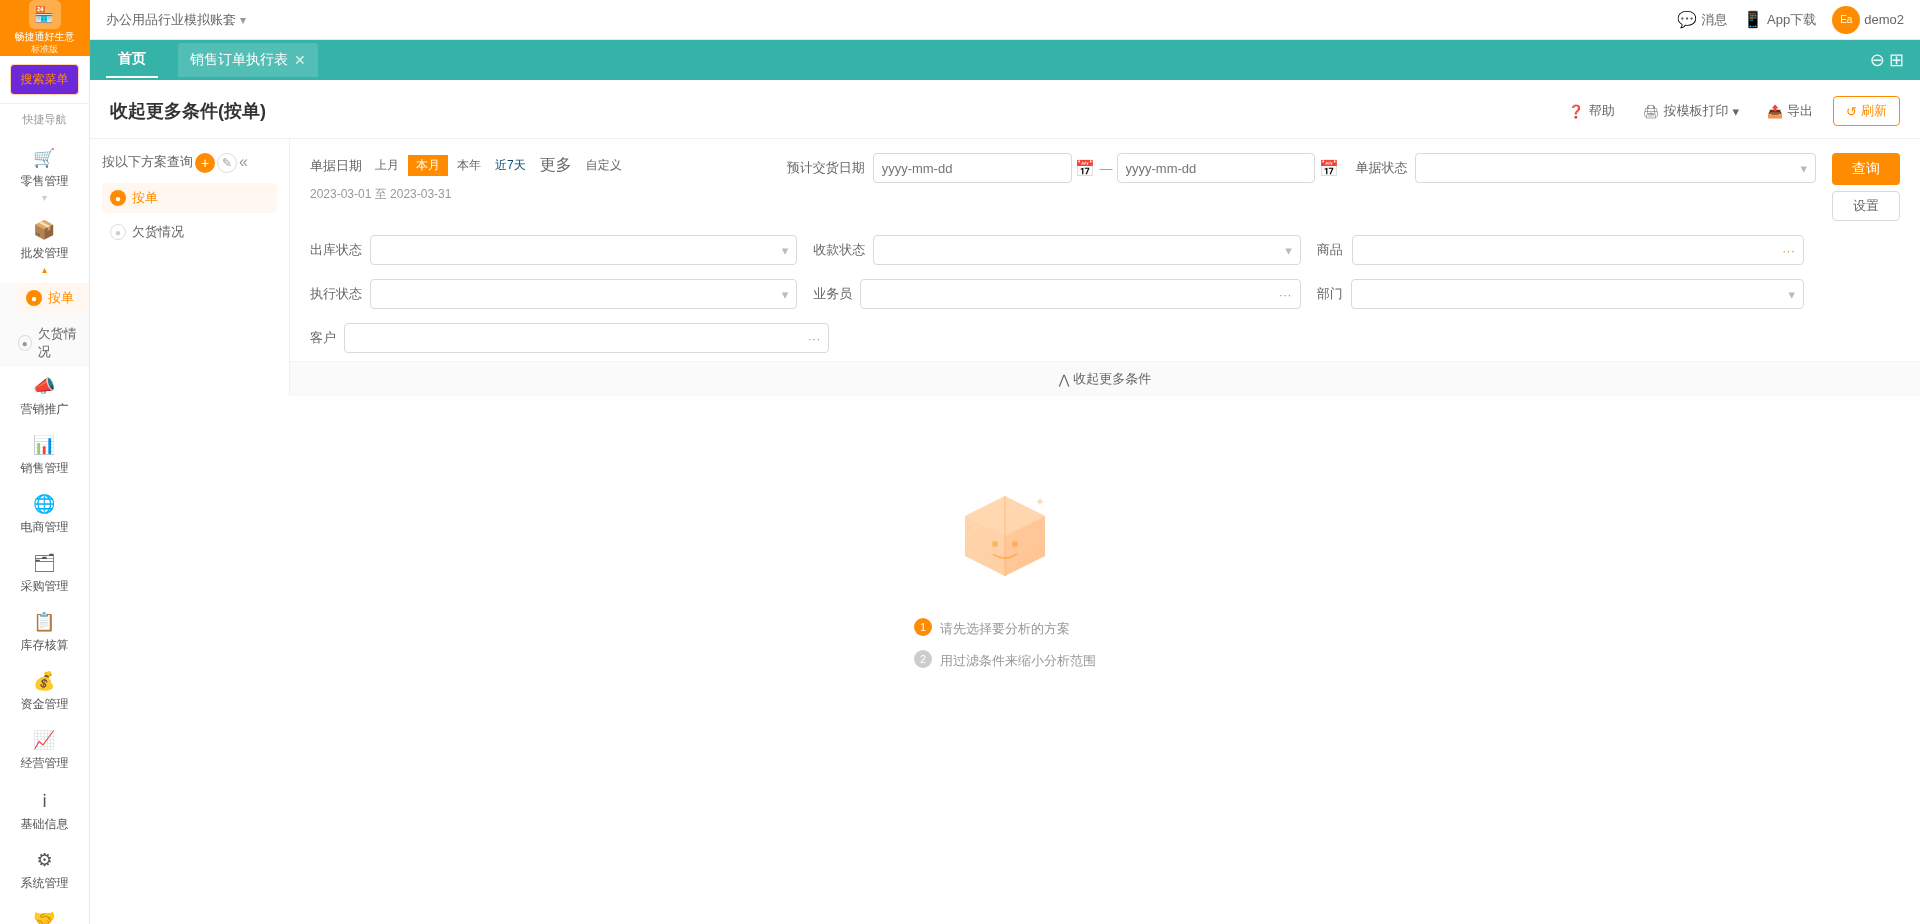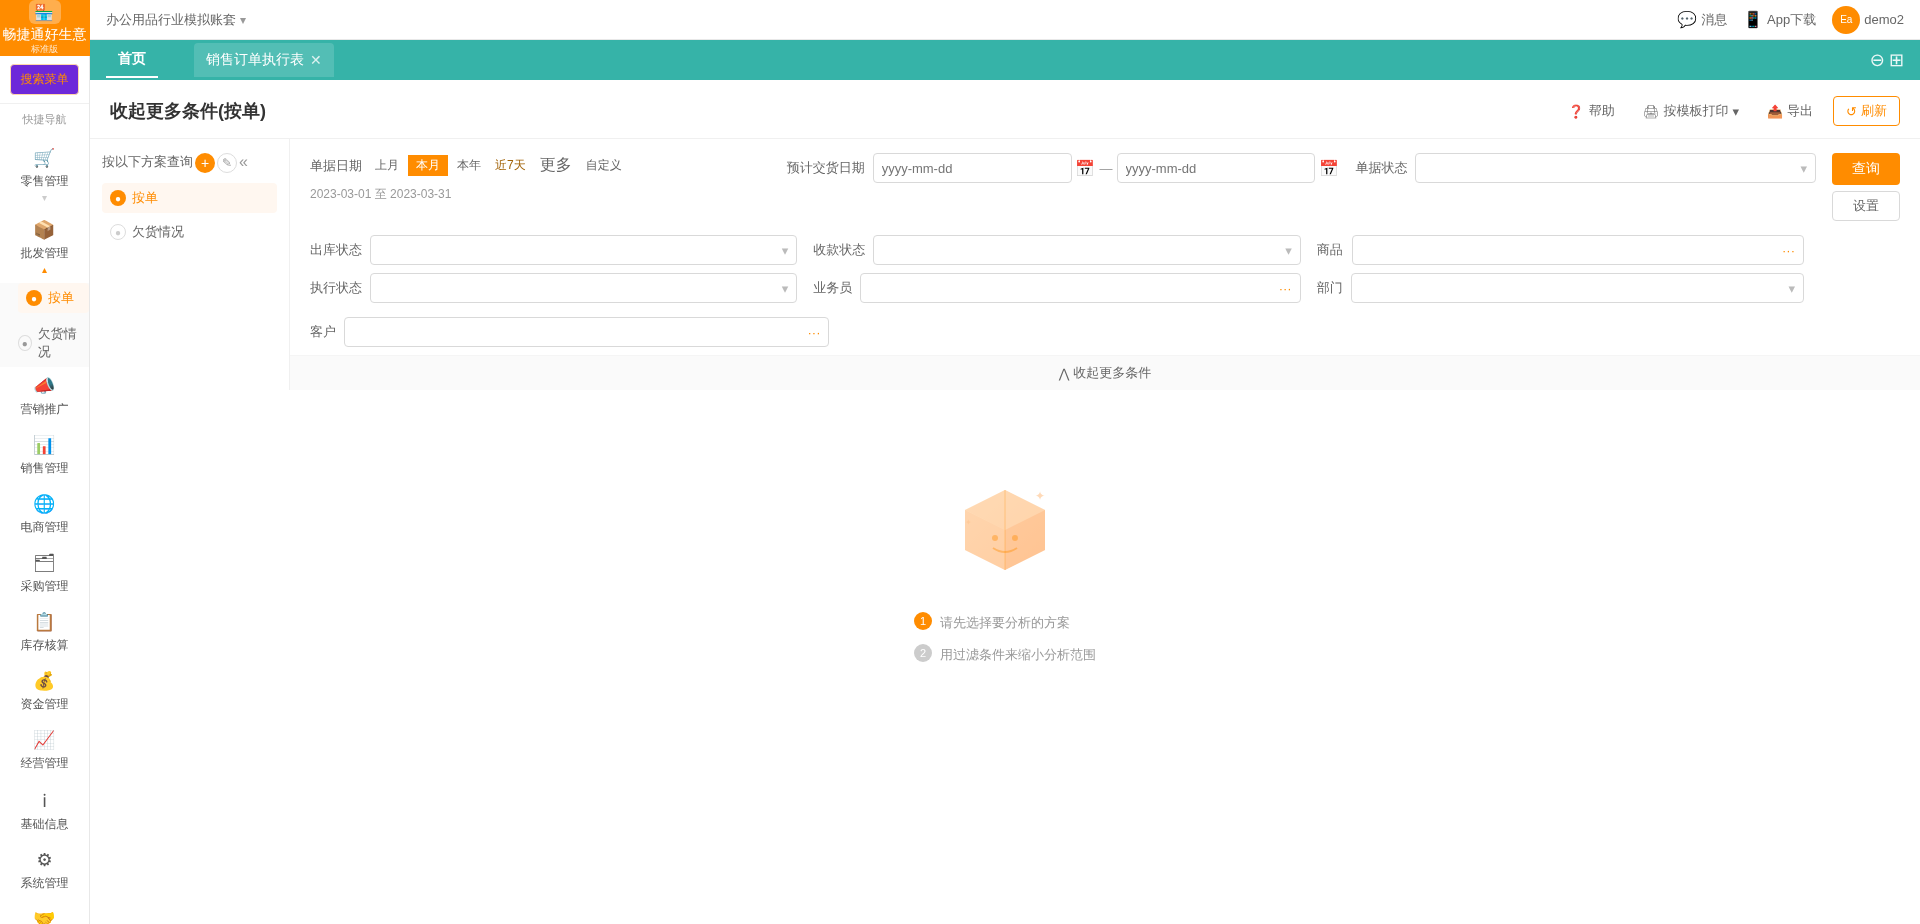--- a/index.html
+++ b/index.html
@@ -59,21 +59,21 @@
     .top-teal-right { margin-left: auto; display: flex; align-items: center; gap: 4px; }
     .top-teal-right .icon-btn { color: rgba(255,255,255,0.9); font-size: 14px; cursor: pointer; display: flex; align-items: center; gap: 4px; }
     .filter-wrap { display: flex; }
   </style>
 </head>
 <body>
 
 <div class="sidebar">
   <div class="sidebar-logo">
     <div class="logo-icon">🏪</div>
-    <span style="font-size:14px;line-height:1.2;text-align:right;">畅捷通好生意</span>
+    <span style="font-size:10px;line-height:1.2;text-align:right;">畅捷通好生意</span>
     <span style="font-size:9px;opacity:0.8;">标准版</span>
   </div>
   <div class="sidebar-search">
     <div class="sidebar-search-btn">搜索菜单</div>
   </div>
   <div class="sidebar-nav-title">快捷导航</div>
   <div class="sidebar-divider"></div>
 
   <div class="sidebar-item">
     <span class="sidebar-item-icon">🛒</span>
@@ -160,21 +160,21 @@
         </div>
         <span>demo2</span>
       </div>
     </div>
   </div>
 
   <div class="top-teal">
     <div class="top-teal-tab active">
       <span>首页</span>
     </div>
-    <div class="top-teal-tab" style="color:#fff;background:rgba(255,255,255,0.15);border-radius:4px 4px 0 0;display:flex;align-items:center;gap:6px;margin-left:16px;">
+    <div class="top-teal-tab" style="color:#fff;background:rgba(255,255,255,0.15);border-radius:4px 4px 0 0;display:flex;align-items:center;gap:6px;">
       <span>销售订单执行表</span>
       <span style="cursor:pointer;opacity:0.8;">✕</span>
     </div>
     <div class="top-teal-right">
       <div class="icon-btn" style="font-size:18px;">⊖</div>
       <div class="icon-btn" style="font-size:18px;">⊞</div>
     </div>
   </div>
 
   <div class="content">
@@ -226,21 +226,21 @@
       <div style="flex:1;padding:14px 20px;">
 
         <div style="display:flex;align-items:flex-start;gap:16px;margin-bottom:14px;">
 
           <div style="flex:1;display:flex;align-items:center;gap:8px;flex-wrap:wrap;">
             <span style="color:#666;font-size:13px;white-space:nowrap;">单据日期</span>
             <div style="display:flex;align-items:center;gap:4px;">
               <span style="color:#666;font-size:12px;padding:2px 5px;cursor:pointer;">上月</span>
               <span style="background:#ff8c00;color:#fff;border-radius:0;font-size:12px;padding:2px 8px;cursor:pointer;">本月</span>
               <span style="color:#666;font-size:12px;padding:2px 5px;cursor:pointer;">本年</span>
-              <span style="color:#a16207;font-size:12px;padding:2px 5px;cursor:pointer;">近7天</span>
+              <span style="color:#0c4a6e;font-size:12px;padding:2px 5px;cursor:pointer;">近7天</span>
               <span style="color:#666;font-size:16px;padding:2px 5px;cursor:pointer;">更多</span>
               <span style="color:#666;font-size:12px;padding:2px 5px;cursor:pointer;">自定义</span>
             </div>
             <span style="color:#999;font-size:12px;">2023-03-01 至 2023-03-31</span>
           </div>
 
           <div style="flex:1.2;display:flex;align-items:center;gap:8px;">
             <span style="color:#666;font-size:13px;white-space:nowrap;">预计交货日期</span>
             <div style="display:flex;align-items:center;gap:4px;flex:1;">
               <input type="text" style="flex: 1 1 0%; height: 30px; border: 1px solid rgb(217, 217, 217); border-radius: 4px; padding: 0px 8px; font-size: 13px; color: rgb(187, 187, 187); outline: none;" placeholder="yyyy-mm-dd">
@@ -258,21 +258,21 @@
               <span style="color:#bbb;">▾</span>
             </div>
           </div>
 
           <div style="display:flex;flex-direction:column;gap:6px;flex-shrink:0;">
             <button class="query-btn">查询</button>
             <button class="settings-btn">设置</button>
           </div>
         </div>
 
-        <div style="display:flex;align-items:center;gap:16px;margin-bottom:8px;">
+        <div style="display:flex;align-items:center;gap:16px;margin-bottom:14px;">
           <div style="flex:1;display:flex;align-items:center;gap:8px;">
             <span style="color:#666;font-size:13px;white-space:nowrap;">出库状态</span>
             <div style="flex:1;height:30px;border:1px solid #d9d9d9;border-radius:4px;padding:0 8px;display:flex;align-items:center;justify-content:space-between;cursor:pointer;">
               <span style="color:#ccc;"></span>
               <span style="color:#bbb;">▾</span>
             </div>
           </div>
           <div style="flex:1;display:flex;align-items:center;gap:8px;">
             <span style="color:#666;font-size:13px;white-space:nowrap;">收款状态</span>
             <div style="flex:1;height:30px;border:1px solid #d9d9d9;border-radius:4px;padding:0 8px;display:flex;align-items:center;justify-content:space-between;cursor:pointer;">

